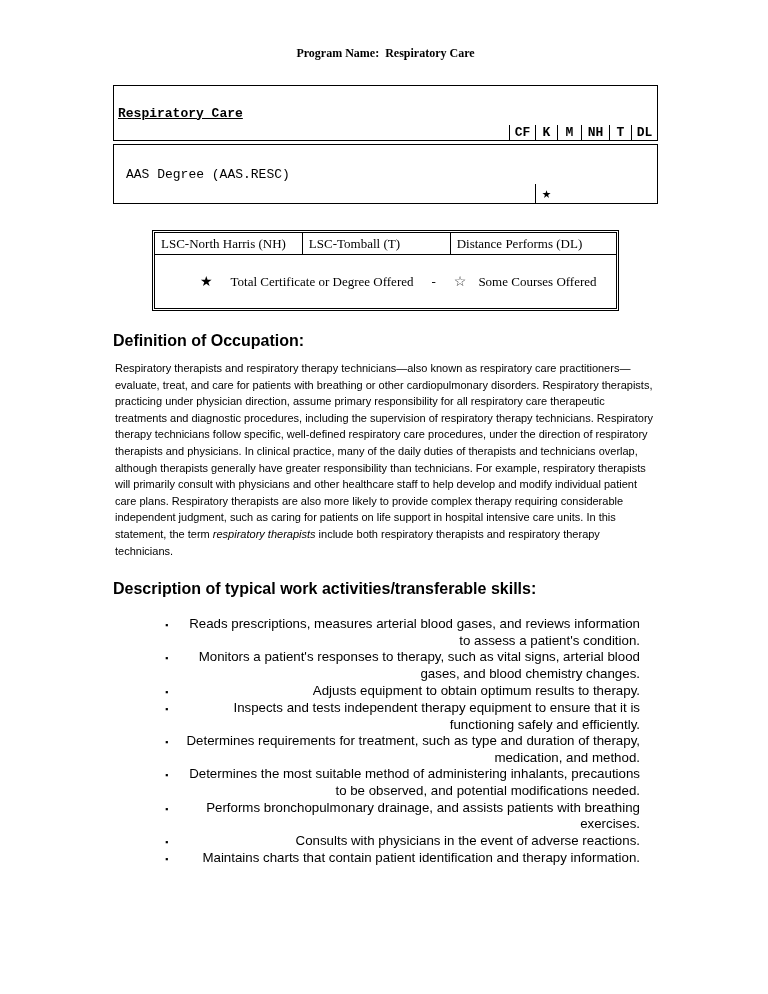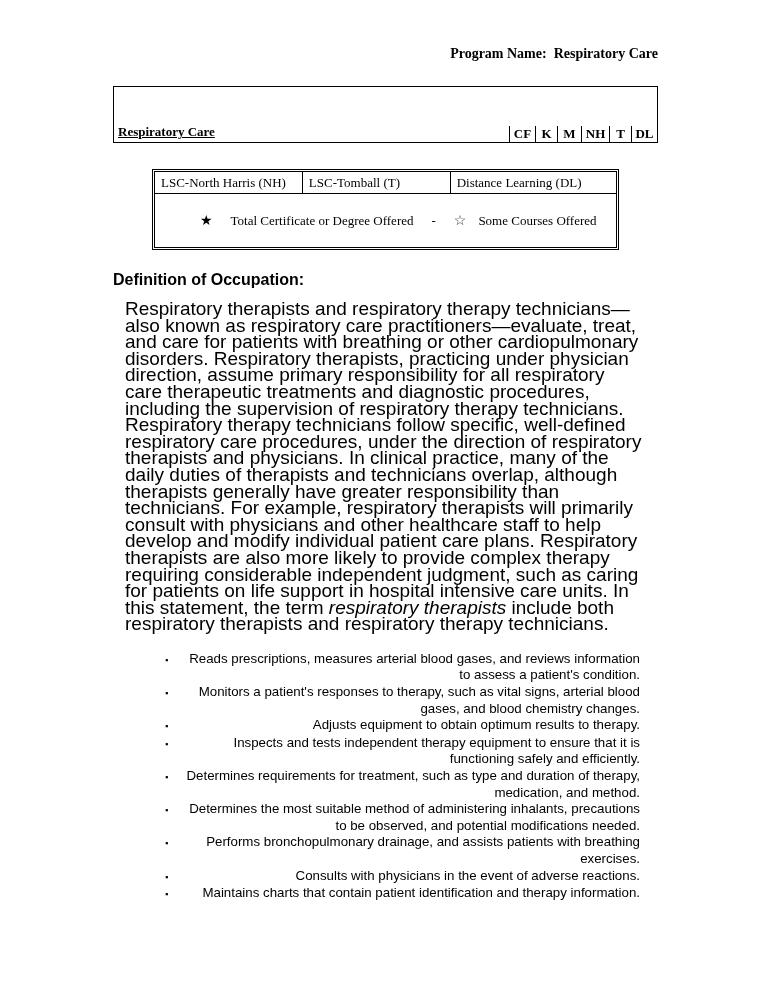--- a/index.html
+++ b/index.html
@@ -12,29 +12,29 @@
   .content {
     box-sizing:border-box;
     width:768px; height:994px;
     padding:46px 110px 0 113px;
   }
 
   
   .title {
     font-family:"Liberation Serif", serif;
     font-weight:bold;
-    font-size:14px;
-    text-align:right;
+    font-size:12px;
+    text-align:center;
     margin:0 0 24px 0;
     white-space:pre-wrap;
   }
 
   
   .program-table { width:100%; font-family:"Liberation Serif", serif; font-size:13px; }
-  .pt-row { display:flex; border:1px solid #000; align-items:flex-end; }
+  .pt-row { display:flex; border:1px solid #000; align-items:center;font-family:Liberation Mono, monospace; }
   .pt-row.pt-header { min-height:22px; margin-bottom:3px; }
   .pt-row.pt-data { min-height:26px; }
   .pt-name { flex:1; display:flex; align-items:center; padding:2px 4px 2px 4px; }
   .pt-name-text { font-weight:bold; text-decoration:underline; }
   .pt-degree { padding-left:12px; font-weight:normal; }
   .pt-col {
     border-left:1px solid #000;
     display:flex; align-items:center; justify-content:center;
     font-weight:bold; text-align:center;margin-top:39px;
   }
@@ -55,22 +55,22 @@
   .star.filled { margin-right:18px; font-size:14px; }
   .star.open { margin-right:12px; font-size:14px; color:#333; }
   .lf-sep { display:inline-block; margin:0 18px; }
 
   
   .sec-heading {
     font-size:16px; font-weight:bold;
     margin:21px 0 10px 0;
   }
   .body-para {
-    font-size:19px; line-height:16.6px;
-    margin:12px; text-align:left;
+    font-size:11px; line-height:16.6px;
+    margin:2px; text-align:left;
   }
   .body-para em { font-style:italic; }
 
   
   .skills-list {
     list-style:none;
     margin:18px 0 0 0;
     padding:0 18px 0 52px;
   }
   .skills-list li {
@@ -97,42 +97,52 @@
       <div class="pt-name">
         <span class="pt-name-text">Respiratory Care</span>
       </div>
       <div class="pt-col c1">CF</div>
       <div class="pt-col c2">K</div>
       <div class="pt-col c3">M</div>
       <div class="pt-col c4">NH</div>
       <div class="pt-col c5">T</div>
       <div class="pt-col c6">DL</div>
     </div>
+    <div class="pt-row pt-data">
+      <div class="pt-name pt-degree">AAS Degree (AAS.RESC)</div>
+      <div class="pt-col c1 mark"></div>
+      <div class="pt-col c2 mark">★</div>
+      <div class="pt-col c3 mark"></div>
+      <div class="pt-col c4 mark"></div>
+      <div class="pt-col c5 mark"></div>
+      <div class="pt-col c6 mark"></div>
+    </div>
   </div>
 
   <div class="legend-outer">
     <table class="legend-table">
       <tbody>
         <tr>
           <td class="lc1">LSC-North Harris (NH)</td>
           <td class="lc2">LSC-Tomball (T)</td>
-          <td class="lc3">Distance Learning (DL)</td>
+          <td class="lc3">Distance Performs (DL)</td>
         </tr>
         <tr>
           <td class="legend-footer" colspan="3">
             <span class="star filled">★</span><span class="lf-text">Total Certificate or Degree Offered</span><span class="lf-sep">-</span><span class="star open">☆</span><span class="lf-text">Some Courses Offered</span>
           </td>
         </tr>
       </tbody>
     </table>
   </div>
 
   <h2 class="sec-heading">Definition of Occupation:</h2>
   <p class="body-para"><span>Respiratory therapists and respiratory therapy technicians—also known as respiratory care practitioners—evaluate, treat, and care for patients with breathing or other cardiopulmonary disorders. Respiratory therapists, practicing under physician direction, assume primary responsibility for all respiratory care therapeutic treatments and diagnostic procedures, including the supervision of respiratory therapy technicians. Respiratory therapy technicians follow specific, well-defined respiratory care procedures, under the direction of respiratory therapists and physicians. In clinical practice, many of the daily duties of therapists and technicians overlap, although therapists generally have greater responsibility than technicians. For example, respiratory therapists will primarily consult with physicians and other healthcare staff to help develop and modify individual patient care plans. Respiratory therapists are also more likely to provide complex therapy requiring considerable independent judgment, such as caring for patients on life support in hospital intensive care units. In this statement, the term </span><em>respiratory therapists</em><span> include both respiratory therapists and respiratory therapy technicians.</span></p>
 
+  <h2 class="sec-heading">Description of typical work activities/transferable skills:</h2>
   <ul class="skills-list">
     <li>
         <span class="bullet">▪</span>
         <span class="li-text">Reads prescriptions, measures arterial blood gases, and reviews information to assess a patient's condition.</span>
       </li>
     <li>
         <span class="bullet">▪</span>
         <span class="li-text">Monitors a patient's responses to therapy, such as vital signs, arterial blood gases, and blood chemistry changes.</span>
       </li>
     <li>

